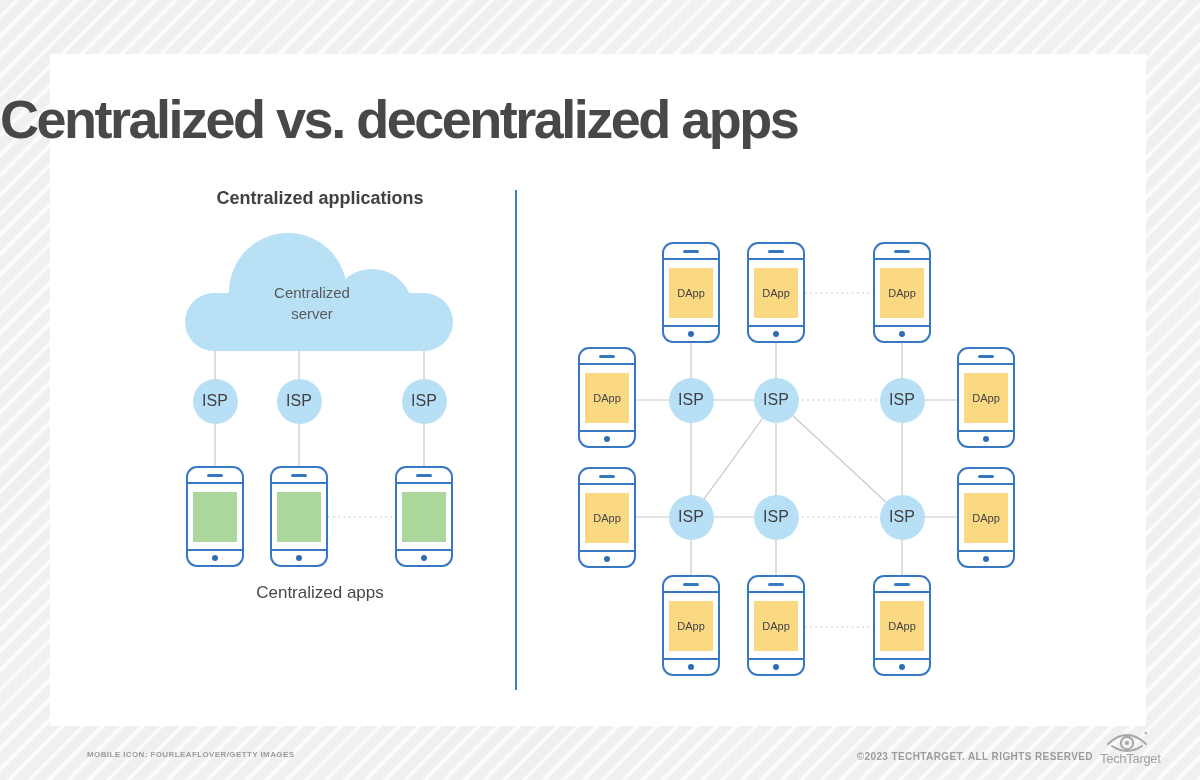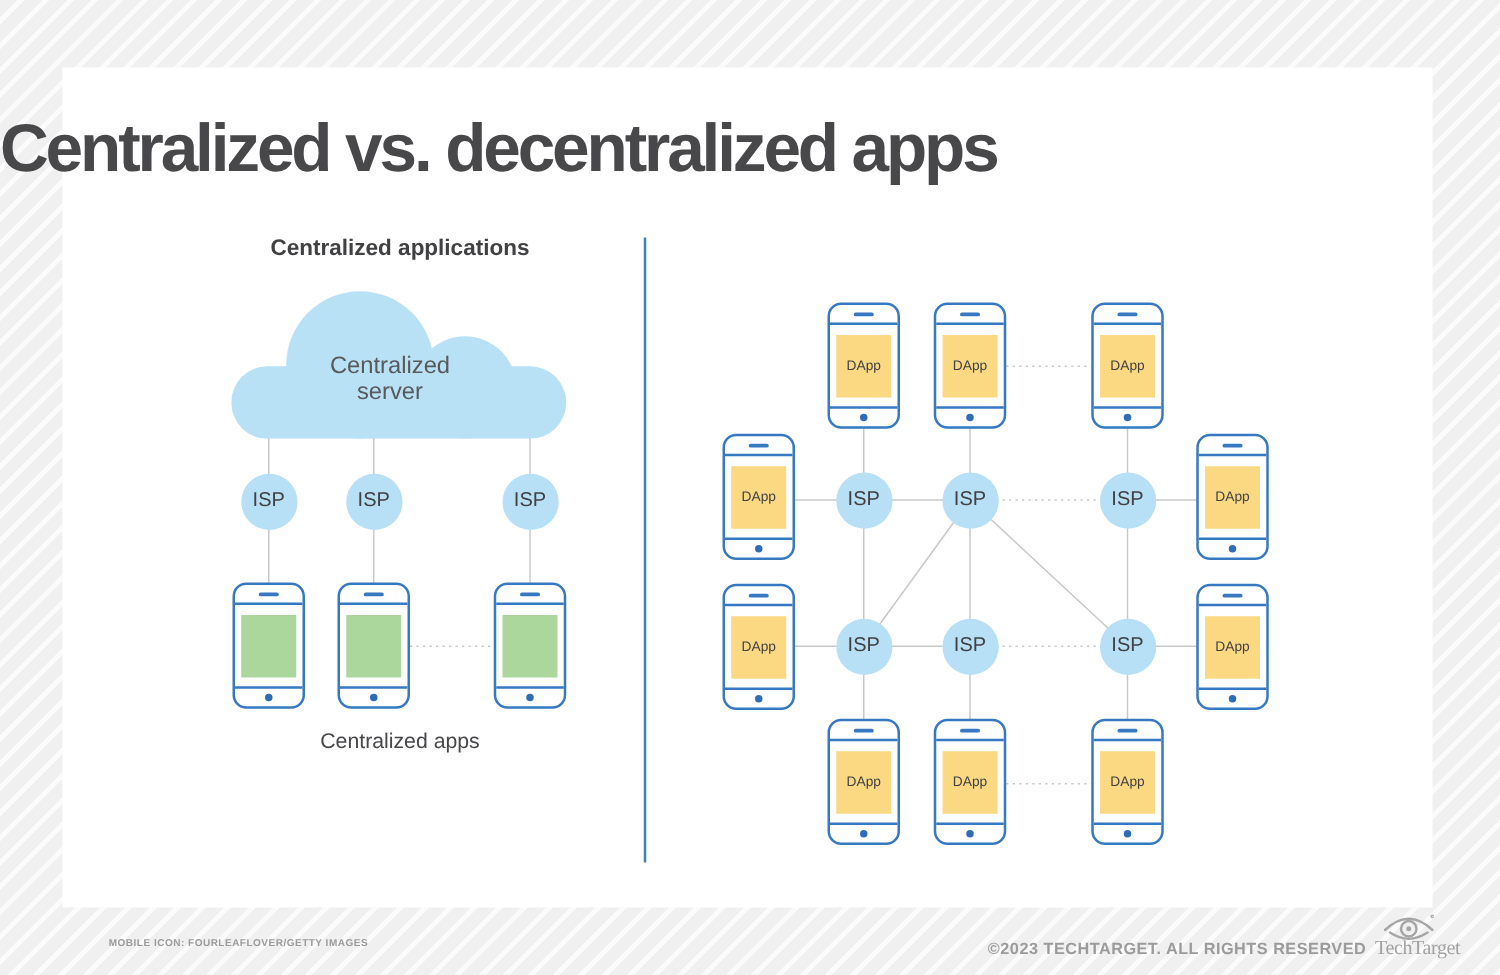--- a/index.html
+++ b/index.html
@@ -16,21 +16,21 @@
   .divider{position:absolute;left:515px;top:190px;width:2px;height:500px;
     background:var(--divider-blue,#3f7fc1);z-index:2;}
 
   svg.connectors{position:absolute;left:0;top:0;z-index:1;}
   svg.connectors line{stroke:var(--line-gray,#c8c8c8);stroke-width:1.2;}
   svg.connectors line.dotted{stroke-dasharray:1.8 3.4;}
 
   .cloud{position:absolute;left:185px;top:230px;width:268px;height:121px;z-index:2;}
   .cloud svg{display:block;}
   .cloud-label{position:absolute;left:232px;top:282px;width:160px;text-align:center;
-    font-size:19px;line-height:21px;color:#58595b;z-index:3;}
+    font-size:15px;line-height:21px;color:#58595b;z-index:3;}
 
   .isp{position:absolute;width:45px;height:45px;margin:-22.5px 0 0 -22.5px;border-radius:50%;
     background:var(--node-blue,#b7e0f6);display:flex;align-items:center;justify-content:center;
     font-size:16px;color:#414043;z-index:2;}
 
   .phone{position:absolute;width:58px;height:101px;box-sizing:border-box;background:#fff;
     border:2px solid var(--phone-border,#3778c2);border-radius:11px;z-index:2;}
   .phone .speaker{position:absolute;top:6px;left:50%;transform:translateX(-50%);
     width:16px;height:3px;border-radius:2px;background:var(--phone-border,#3778c2);}
   .phone .topline{position:absolute;top:14px;left:0;right:0;height:2px;background:var(--phone-border,#3778c2);}
@@ -40,25 +40,25 @@
   .phone .screen.yellow{background:var(--screen-yellow,#fbd982);}
   .phone .bottomline{position:absolute;bottom:14px;left:0;right:0;height:2px;background:var(--phone-border,#3778c2);}
   .phone .dot{position:absolute;bottom:4px;left:50%;transform:translateX(-50%);
     width:6px;height:6px;border-radius:50%;background:#2e6cb8;}
 
   .caption{position:absolute;left:220px;top:583px;width:200px;text-align:center;
     font-size:17px;color:#47474a;z-index:3;}
 
   .credit{position:absolute;left:55px;top:750px;font-size:8px;font-weight:bold;
     letter-spacing:0.4px;color:var(--footer-gray,#9b9b9b);z-index:3;margin-left:32px;}
-  .copyright{position:absolute;right:107px;top:751px;font-size:13px;font-weight:bold;
+  .copyright{position:absolute;right:107px;top:751px;font-size:10px;font-weight:bold;
     letter-spacing:0.4px;color:var(--footer-gray,#9b9b9b);z-index:3;}
   .brand{position:absolute;left:1100px;top:731px;width:54px;text-align:center;z-index:3;color:#a2a2a2;}
   .brand svg{display:block;margin:0 auto;}
-  .brand .brand-text{font-size:16px;letter-spacing:-0.3px;line-height:12px;font-family:Liberation Serif, serif;}
+  .brand .brand-text{font-size:13px;letter-spacing:-0.3px;line-height:12px;}
 </style>
 </head>
 <body>
 
 <div class="page">
   <div class="card"></div>
 
   <div class="title">Centralized vs. decentralized apps</div>
 
   <div class="panel-heading heading-left">Centralized applications</div>

